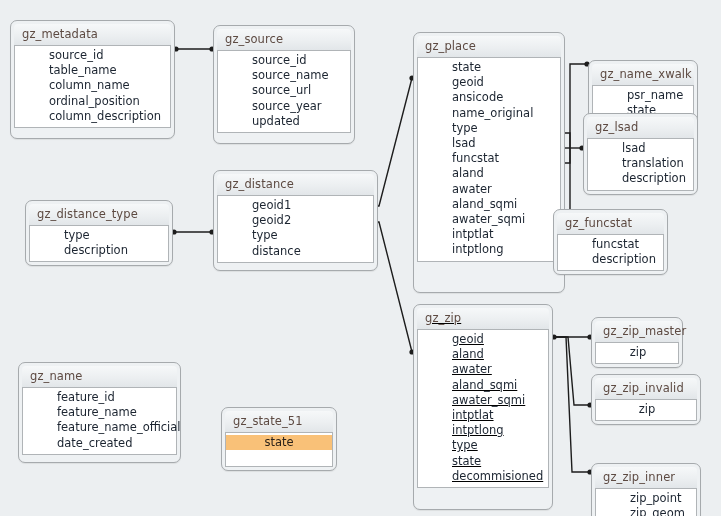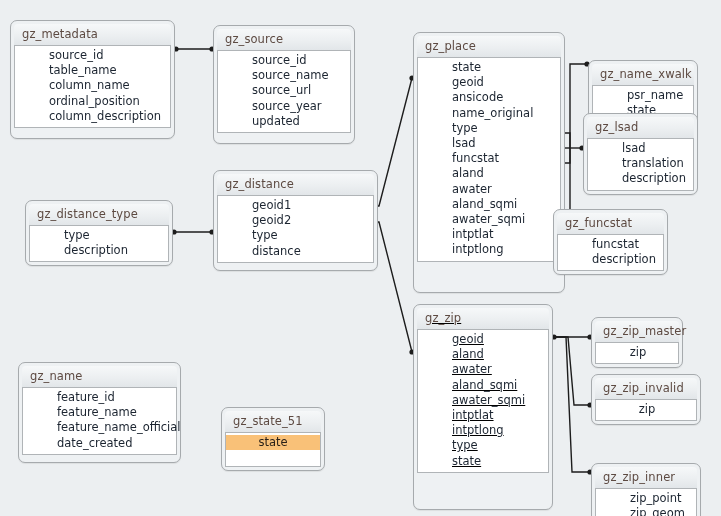--- a/index.html
+++ b/index.html
@@ -142,21 +142,21 @@
       </div>
       <div class="entity" style="left: 18px; top: 362px; width: 163px; min-height: 101px;">
         <div class="ent-title">gz_name</div>
         <div class="ent-body">
           <div class="field">feature_id</div>
           <div class="field">feature_name</div>
           <div class="field">feature_name_official</div>
           <div class="field">date_created</div>
         </div>
       </div>
-      <div class="entity" style="left: 221px; top: 407px; width: 104px; min-height: 52px;">
+      <div class="entity" style="left: 221px; top: 407px; width: 116px; min-height: 52px;">
         <div class="ent-title">gz_state_51</div>
         <div class="ent-body">
           <div class="field sel">state</div>
           <div class="field center blank"></div>
         </div>
       </div>
       <div class="entity" style="left: 413px; top: 32px; width: 152px; min-height: 261px;">
         <div class="ent-title">gz_place</div>
         <div class="ent-body">
           <div class="field">state</div>
@@ -179,20 +179,21 @@
         <div class="ent-body">
           <div class="field">geoid</div>
           <div class="field">aland</div>
           <div class="field">awater</div>
           <div class="field">aland_sqmi</div>
           <div class="field">awater_sqmi</div>
           <div class="field">intptlat</div>
           <div class="field">intptlong</div>
           <div class="field">type</div>
           <div class="field">state</div>
+          <div class="field">decommisioned</div>
         </div>
       </div>
       <div class="entity" style="left: 588px; top: 12px; width: 110px; min-height: 82px; margin-top: 48px;">
         <div class="ent-title">gz_name_xwalk</div>
         <div class="ent-body">
           <div class="field">psr_name</div>
           <div class="field">state</div>
           <div class="field">gz_name</div>
         </div>
       </div>

